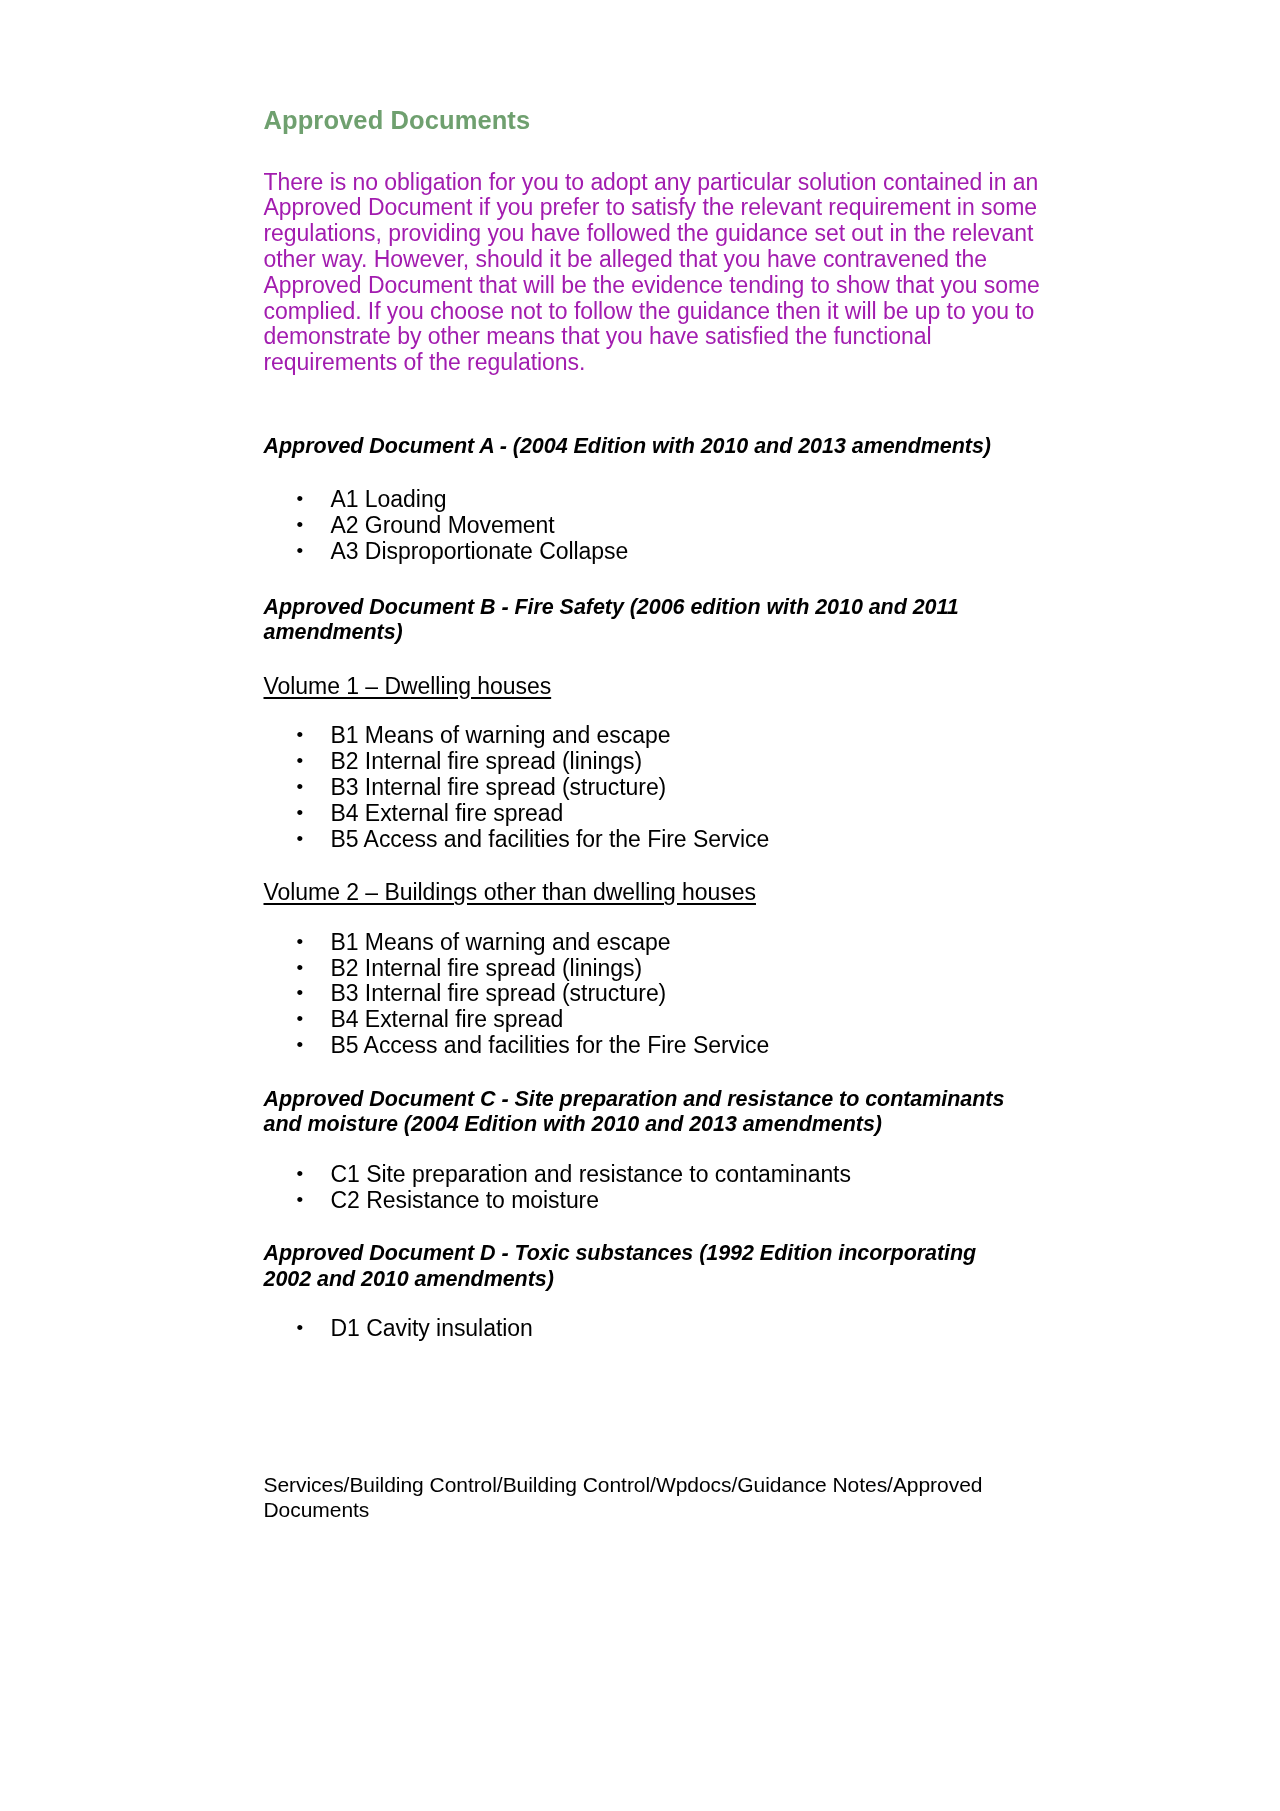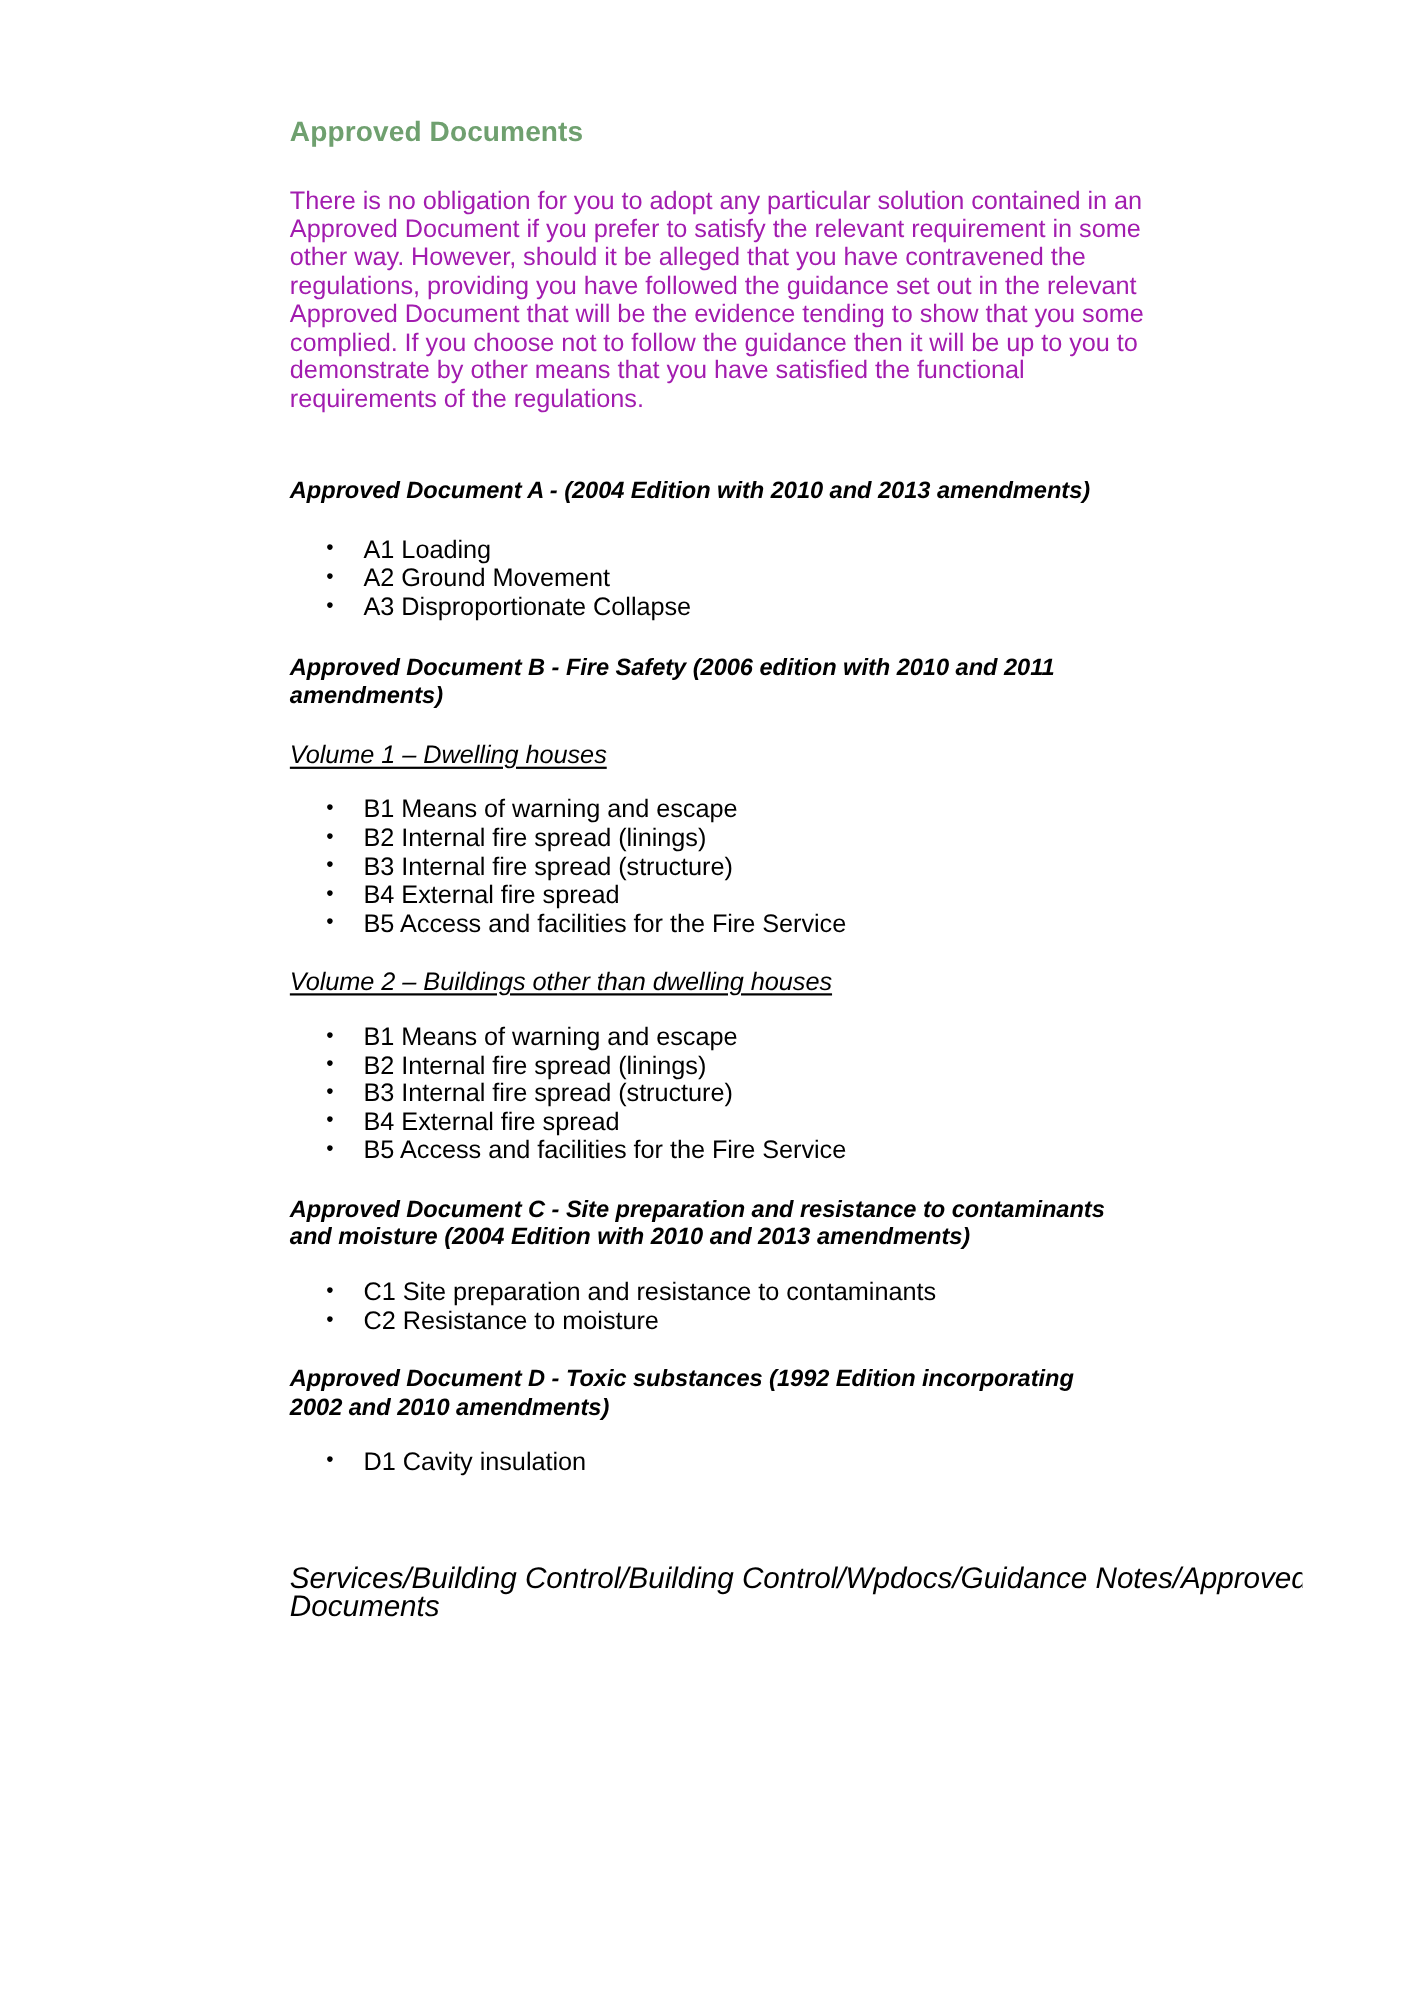--- a/index.html
+++ b/index.html
@@ -60,21 +60,21 @@
   
   .vol-head {
     font-size: 23px;
     line-height: 25.5px;
     margin: 0;
     text-decoration: underline;
     text-underline-offset: 3px;
     display: inline-block;
     letter-spacing: -0.05px;
   }
-  .vol-wrap { margin: 0; font-style: italic; }
+  .vol-wrap { margin: 0; }
 
   
   ul.bullets {
     list-style: none;
     margin: 0;
     padding: 0;
   }
   ul.bullets li {
     position: relative;
     font-size: 23px;
@@ -95,44 +95,43 @@
 
   
   .sp-28 { height: 28px; }
   .sp-30 { height: 30px; }
   .sp-24 { height: 24px; }
 
   
   .footer {
     position: absolute;
     left: 167px;
-    top: 1423px;
+    top: 1472px;
     width: 790px;
-    font-size: 27px;
+    font-size: 21px;
     line-height: 25px;
     letter-spacing: -0.05px;
     color: #000;
-    font-style: italic;
   }
   .footer .ln { display: block; white-space: pre; }
 </style>
 </head>
 <body>
 
 <div class="page">
 
   <div class="content">
 
     <h1 class="doc-title" style="color: rgb(111, 160, 111);">Approved Documents</h1>
 
     <p class="intro">
       <span class="ln">There is no obligation for you to adopt any particular solution contained in an</span>
       <span class="ln">Approved Document if you prefer to satisfy the relevant requirement in some</span>
+      <span class="ln">regulations, providing you have followed the guidance set out in the relevant</span>
       <span class="ln">other way. However, should it be alleged that you have contravened the</span>
-      <span class="ln">regulations, providing you have followed the guidance set out in the relevant</span>
       <span class="ln">Approved Document that will be the evidence tending to show that you some</span>
       <span class="ln">complied. If you choose not to follow the guidance then it will be up to you to</span>
       <span class="ln">demonstrate by other means that you have satisfied the functional</span>
       <span class="ln">requirements of the regulations.</span>
     </p>
 
     <div class="sp-30"></div>
     <div class="sp-28"></div>
 
     <h2 class="sec-head">

